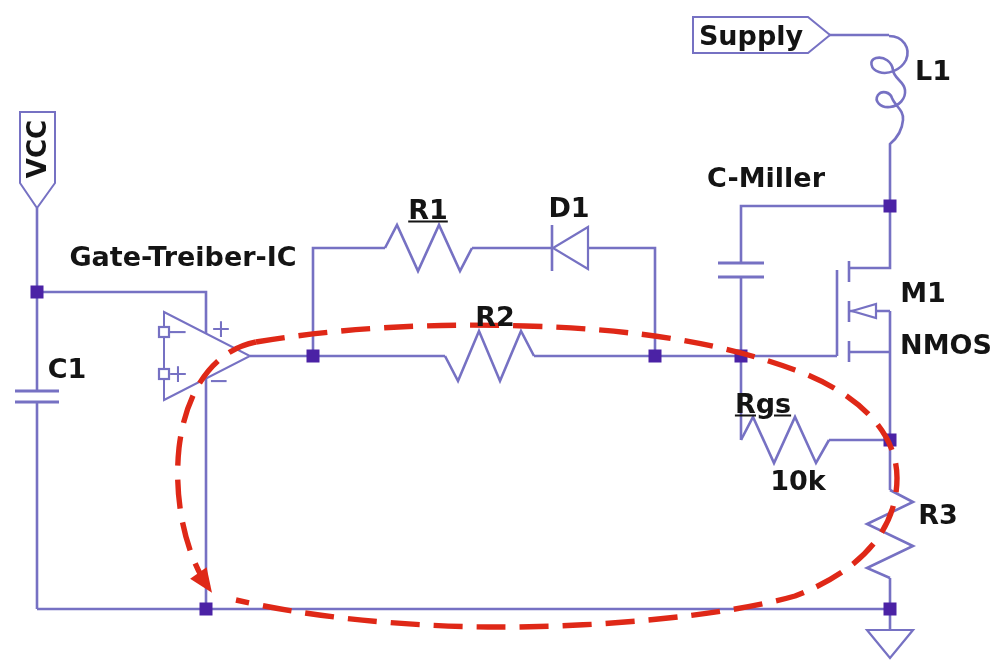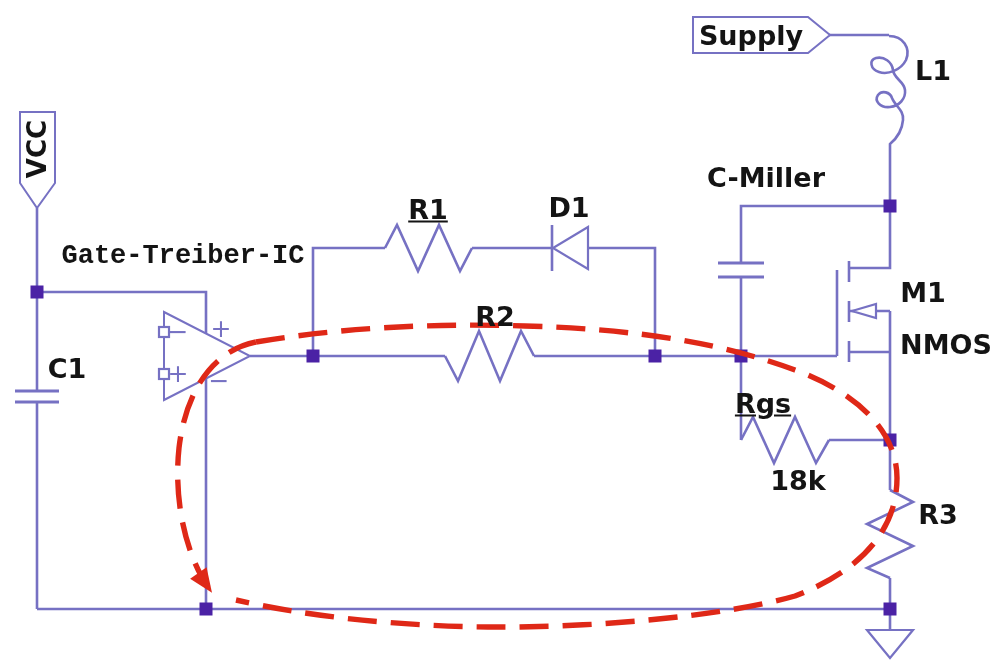--- a/index.html
+++ b/index.html
@@ -121,30 +121,30 @@
     <g>
       <path class="loop" d="M256,342 C340,328 430,323 525,326 C640,329 725,344 795,370
                C858,393 897,432 897,478 C897,532 858,572 795,596
                C725,616 595,628 488,627 C395,626 305,616 236,600"></path>
       <path class="loop" marker-end="url(#arrowhead)" d="M256,342 C215,350 186,388 179,448 C173,505 188,558 208,587"></path>
     </g>
   </svg>
 
   <div class="lbl" style="left:751px;top:35px;">Supply</div>
   <div class="lbl small rot" style="left:37px;top:149px;">VCC</div>
-  <div class="lbl" style="left:183px;top:256px;font-family:Liberation Mono, monospace;">Gate-Treiber-IC</div>
+  <div class="lbl" style="left:183px;top:256px;">Gate-Treiber-IC</div>
   <div class="lbl" style="left:67px;top:368px;">C1</div>
   <div class="lbl" style="left:428px;top:209px;text-decoration:underline;">R1</div>
   <div class="lbl" style="left:569px;top:207px;">D1</div>
   <div class="lbl" style="left:495px;top:316px;">R2</div>
   <div class="lbl" style="left:734px;top:177px;margin-left:32px;">C-Miller</div>
   <div class="lbl" style="left:933px;top:70px;text-align:center;">L1</div>
   <div class="lbl" style="left:923px;top:292px;">M1</div>
   <div class="lbl" style="left:946px;top:344px;">NMOS</div>
   <div class="lbl" style="left:763px;top:403px;text-decoration:underline;">Rgs</div>
-  <div class="lbl" style="left:798px;top:480px;">18k</div>
+  <div class="lbl" style="left:798px;top:480px;">10k</div>
   <div class="lbl" style="left:938px;top:514px;">R3</div>
 
   <div class="opsign" style="left:178px;top:331px;">−</div>
   <div class="opsign" style="left:178px;top:373px;">+</div>
   <div class="opsign" style="left:221px;top:328px;">+</div>
   <div class="opsign" style="left:219px;top:380px;">−</div>
 </div>
 
 </body></html>

